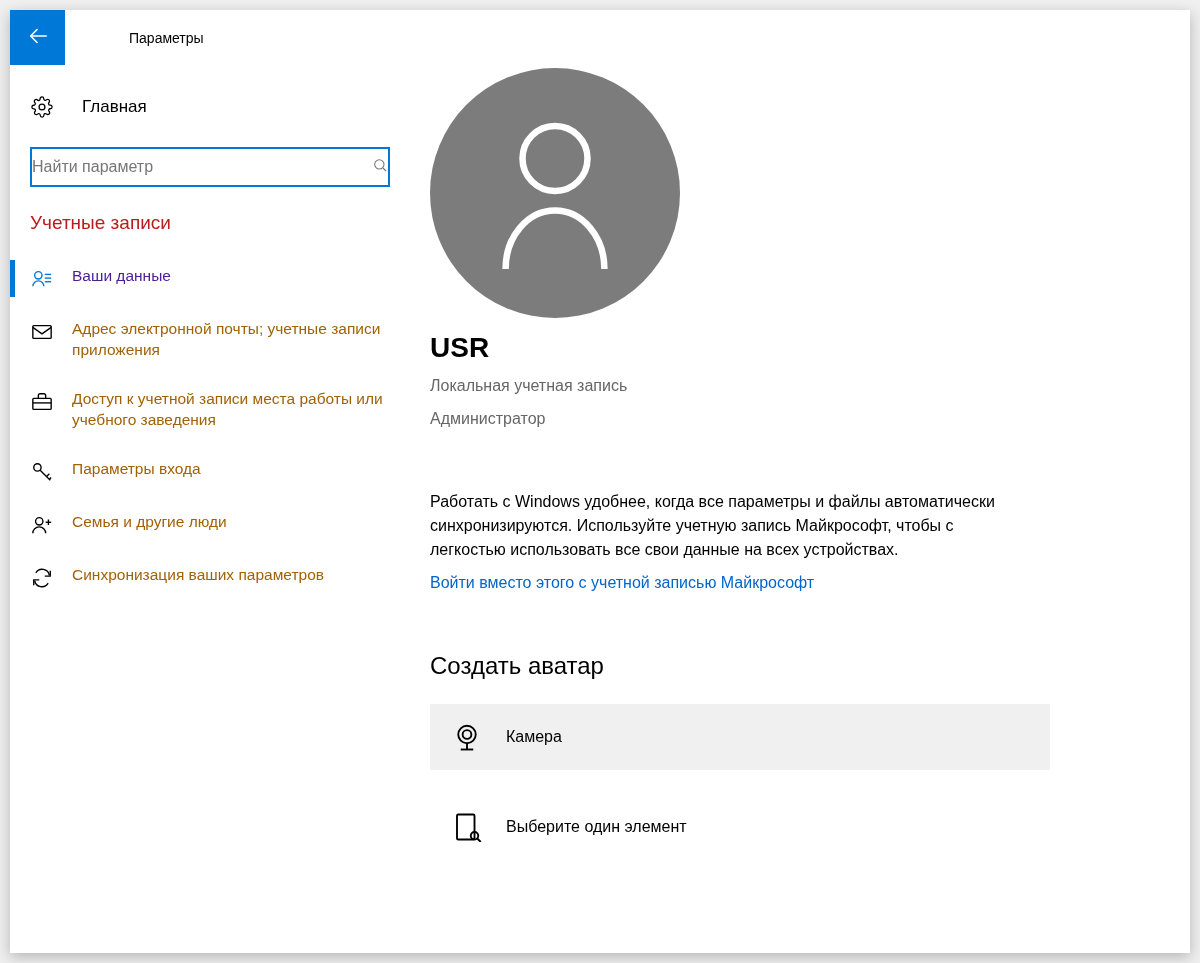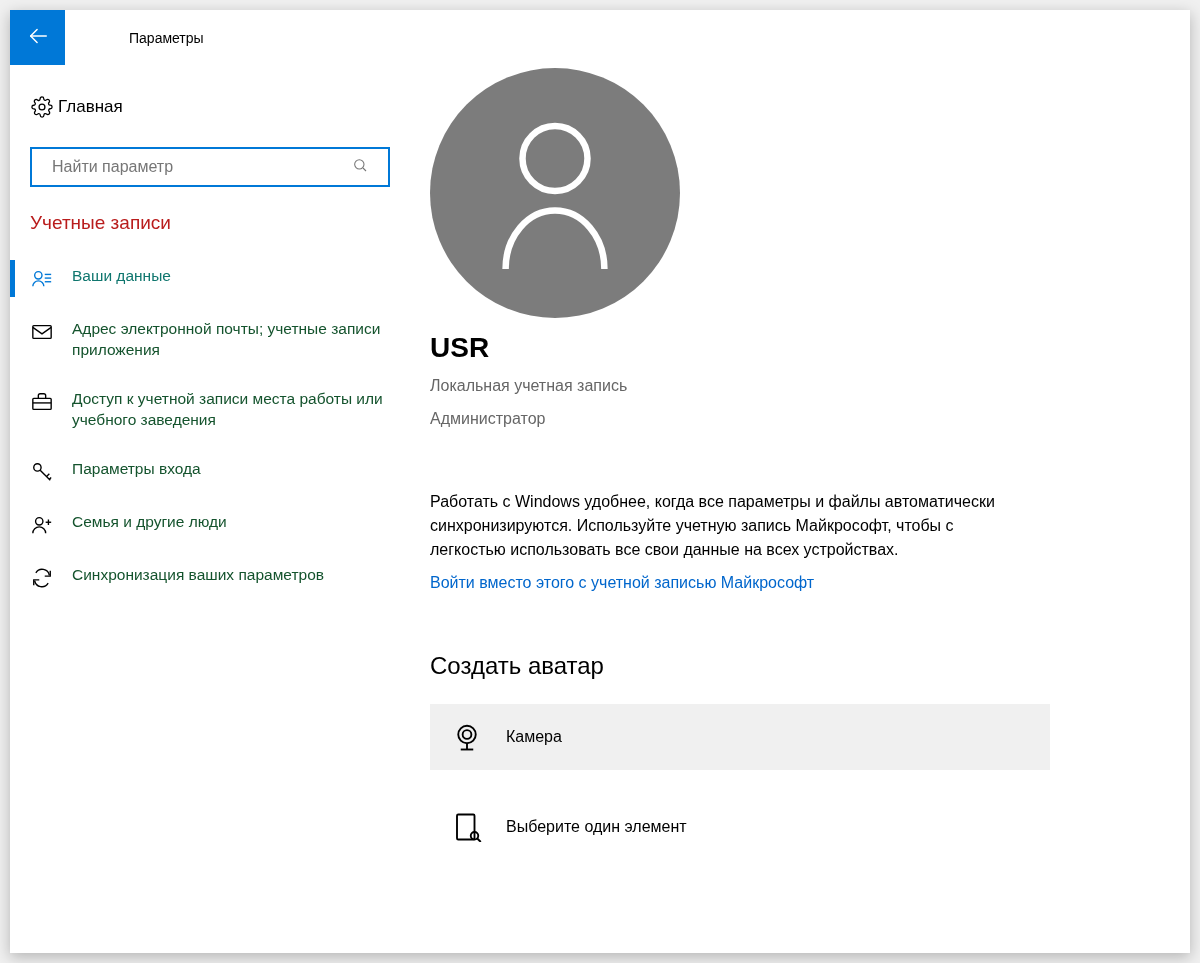--- a/index.html
+++ b/index.html
@@ -51,42 +51,42 @@
   .sidebar {
     width: 400px;
     padding-top: 20px;
     display: flex;
     flex-direction: column;
   }
   .home-row {
     display: flex;
     align-items: center;
     padding: 10px 20px 10px 20px;
-    gap: 4px;
+    gap: 28px;
     font-size: 17px;
     color: #000;
     cursor: pointer;
   }
   .icon-slot {
     width: 24px;
     height: 24px;
     display: flex;
     align-items: center;
     justify-content: center;
     flex-shrink: 0;
   }
   .search-wrap {
     margin: 18px 20px 25px 20px;
   }
   .search-box {
     border: 2px solid #0078d7;
     height: 40px;
     display: flex;
     align-items: center;
-    padding: 0 20px;
+    padding: 0 0;
   }
   .search-input {
     flex: 1;
     border: none;
     outline: none;
     font-size: 16px;
     color: #666;
     background: transparent;
     font-family: inherit;
   }
@@ -97,27 +97,27 @@
     color: #b91c1c;
     padding: 0 20px 18px 20px;
   }
   .nav-items { display: flex; flex-direction: column; }
   .nav-item {
     display: flex;
     align-items: flex-start;
     padding: 14px 20px 14px 20px;
     gap: 18px;
     font-size: 15.5px;
-    color: #14532d;
+    color: #a16207;
     line-height: 1.35;
     cursor: pointer;
     position: relative;
   }
   .nav-item.active {
-    color: #0f766e;
+    color: #4c1d95;
   }
   .nav-item.active::before {
     content: "";
     position: absolute;
     left: 0;
     top: 8px;
     bottom: 8px;
     width: 5px;
     background: #0078d7;
   }

